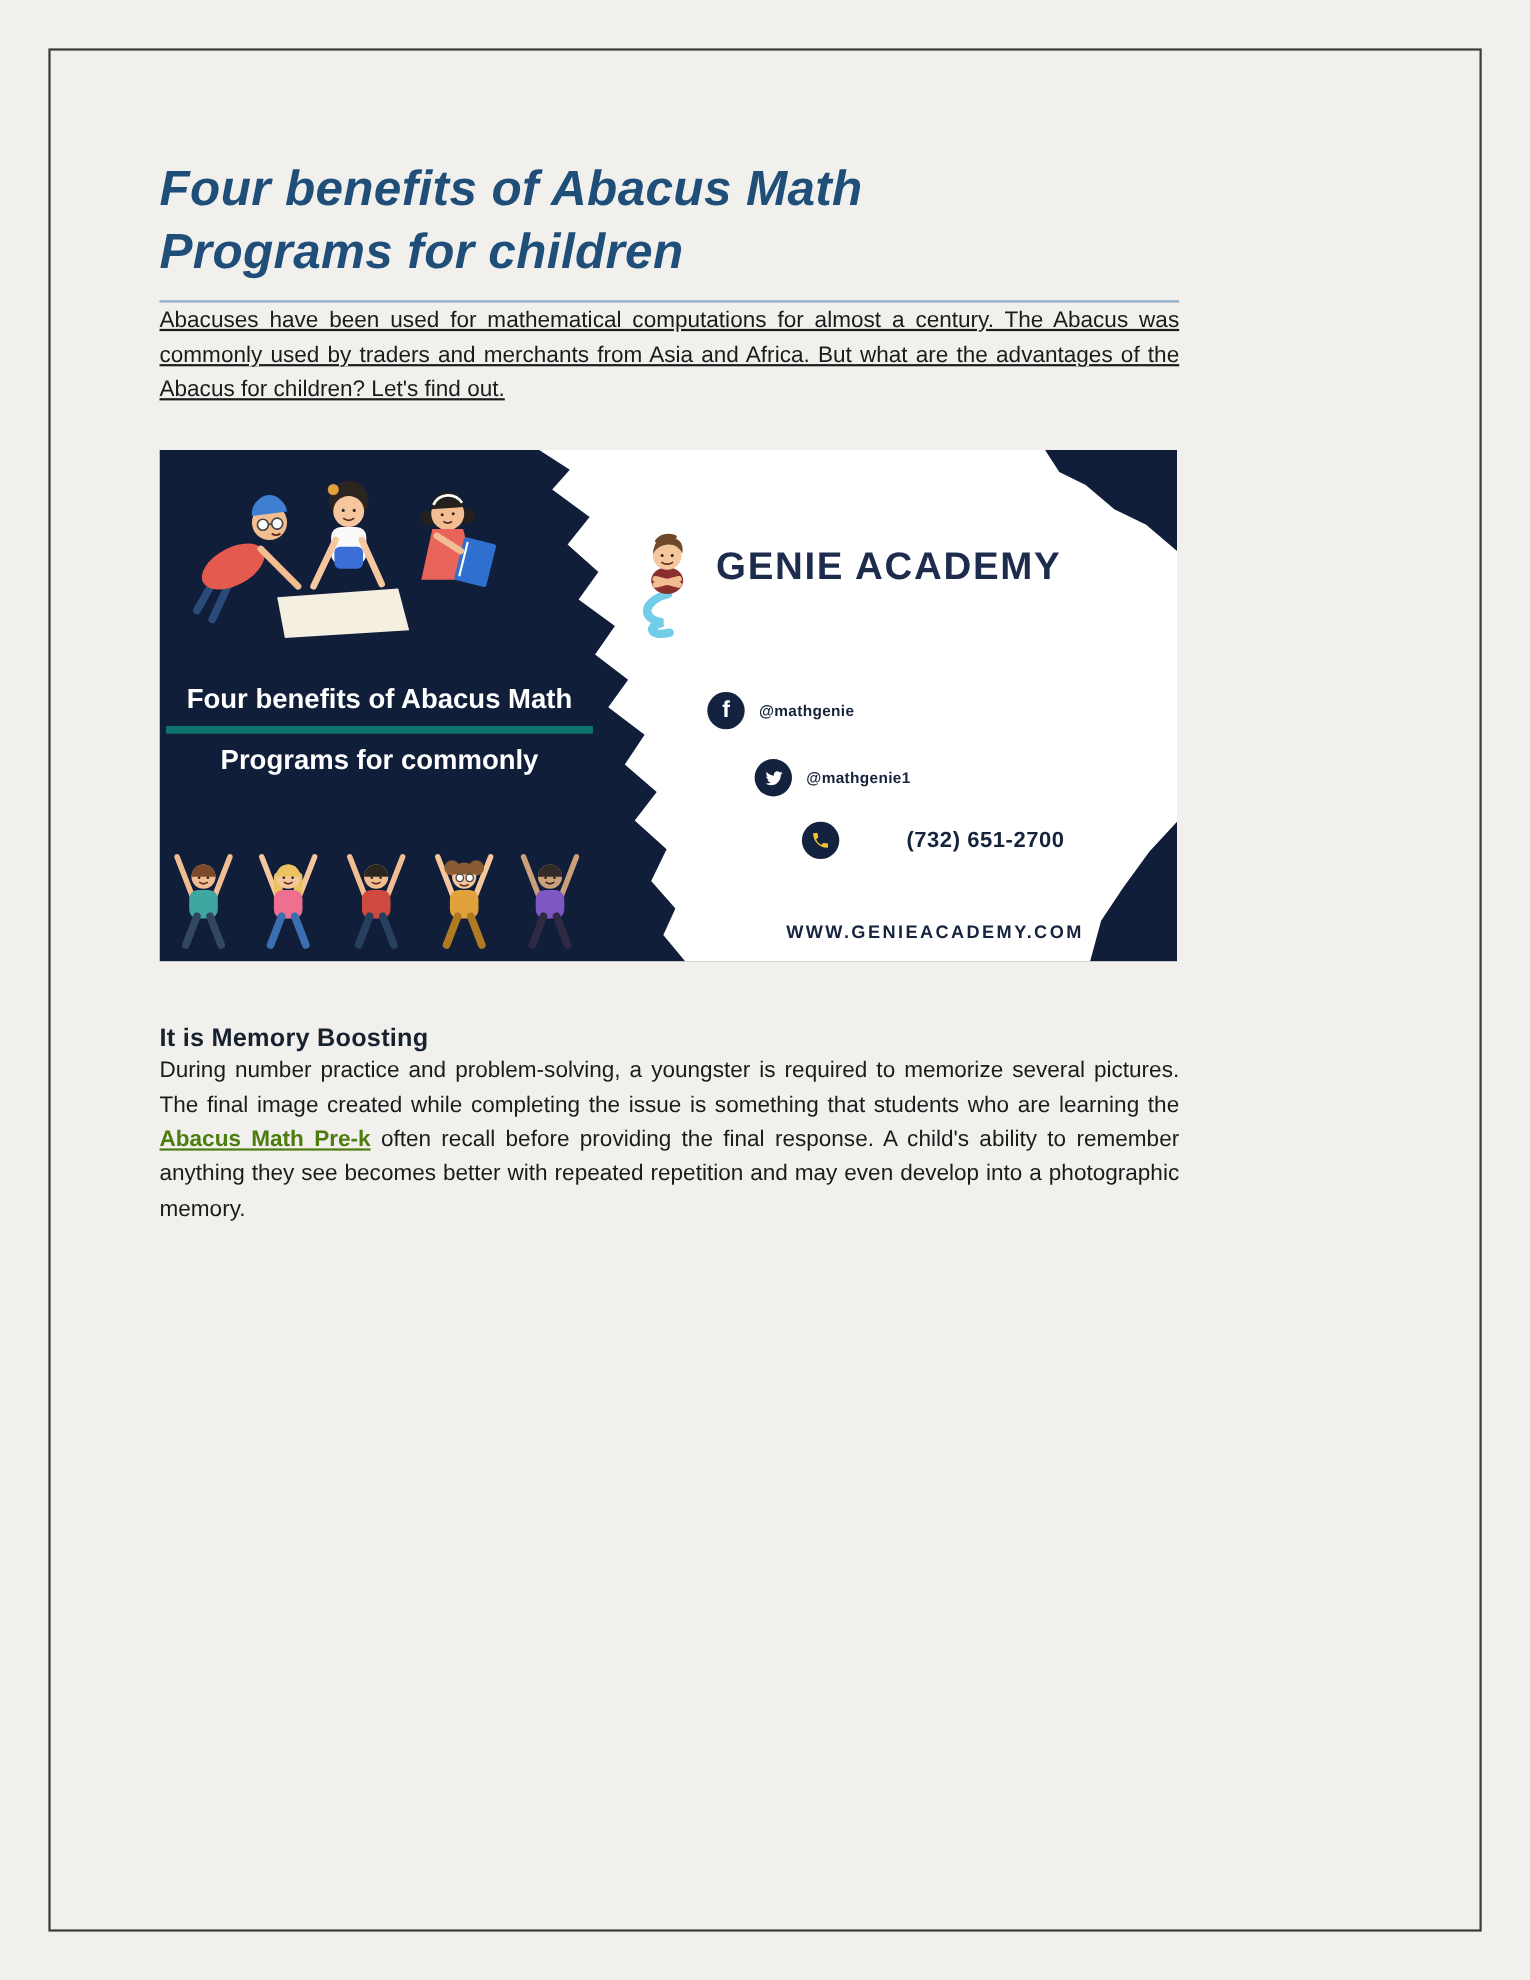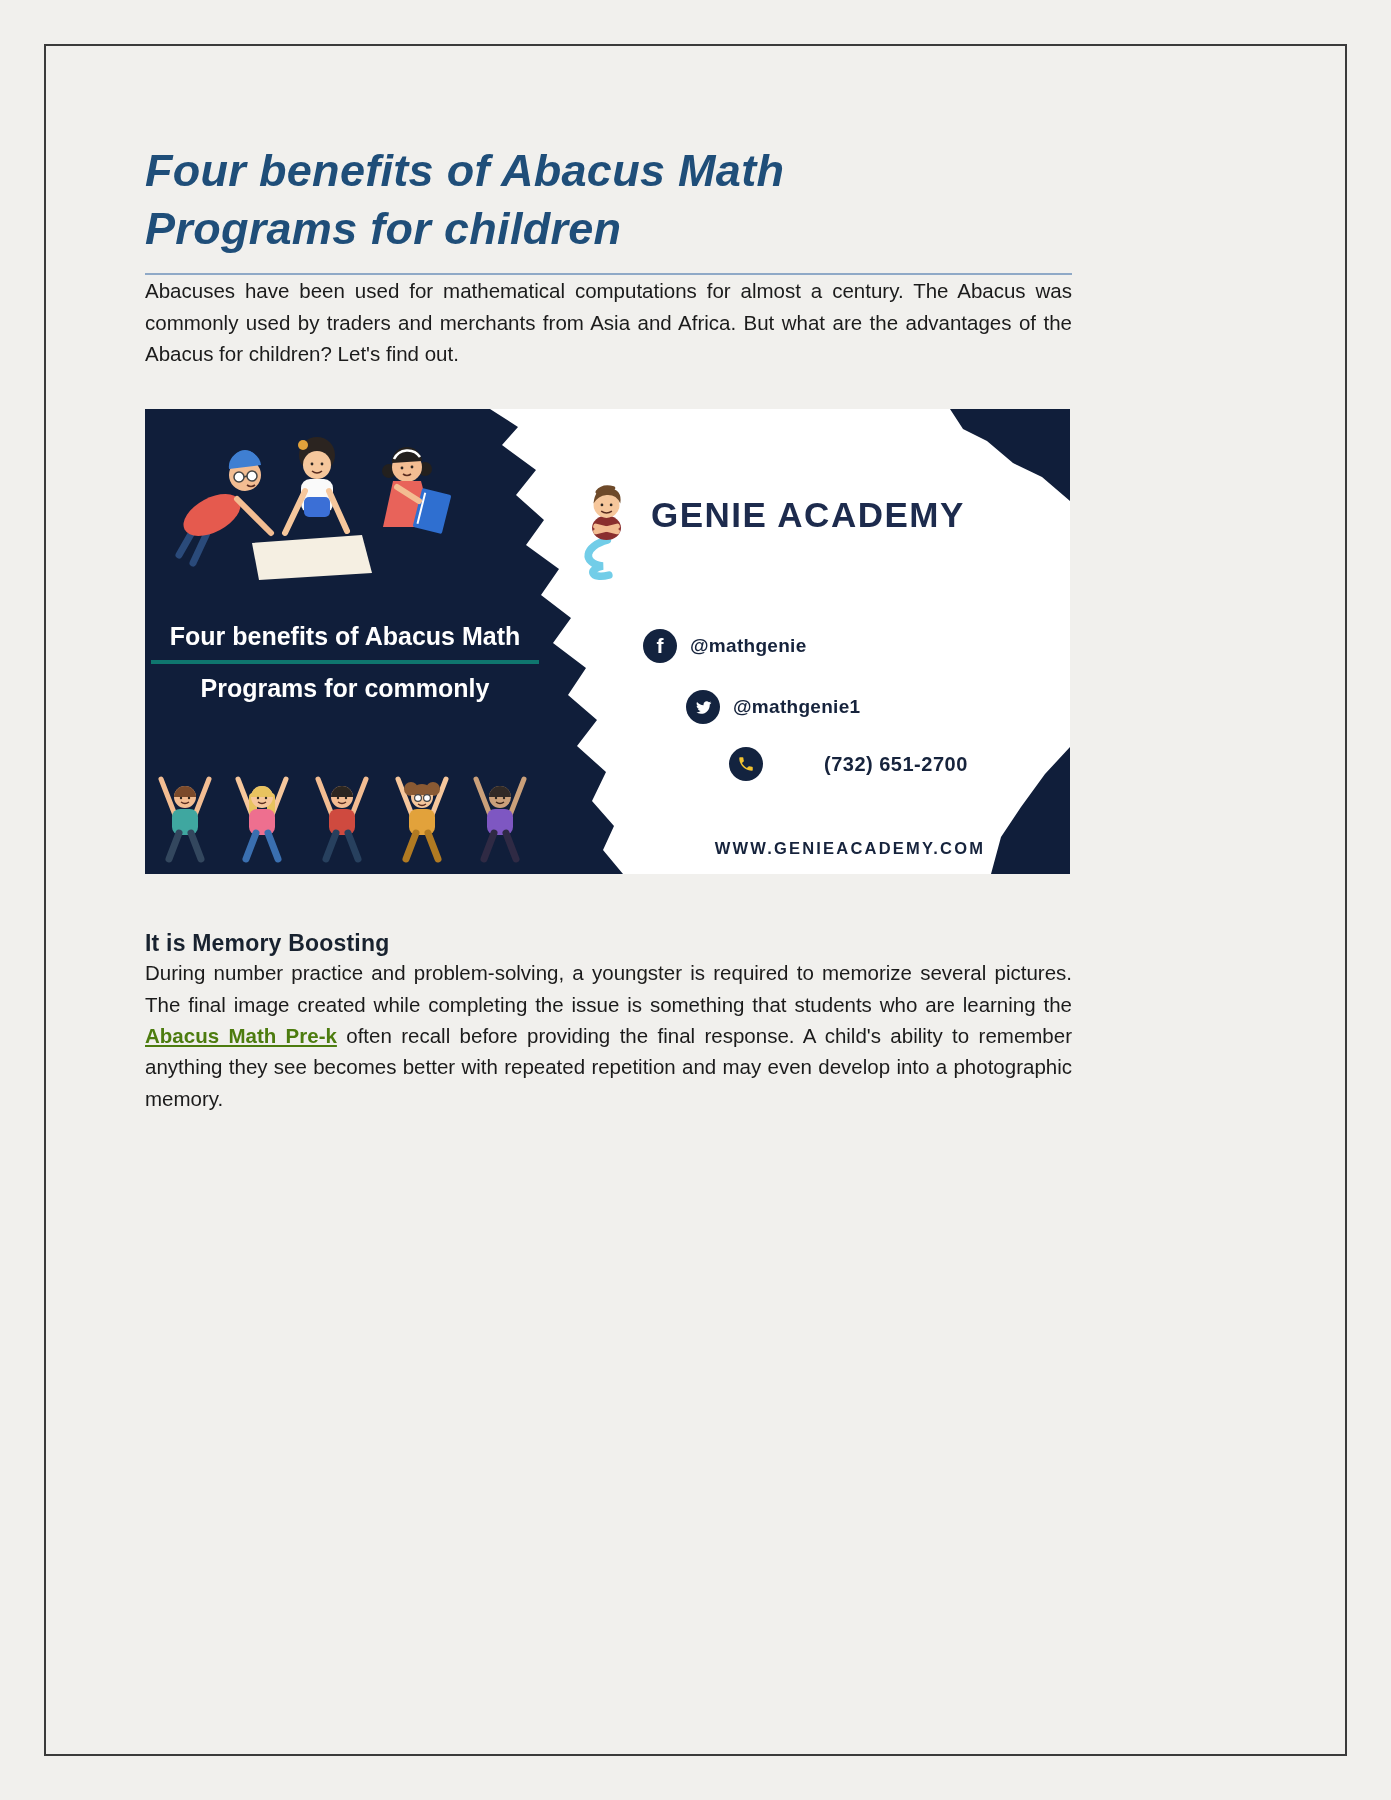--- a/index.html
+++ b/index.html
@@ -21,32 +21,32 @@
   h1.doc-title {
     margin:0; font-size:45px; font-weight:bold; color:#1f4e79;
     line-height:1.28; max-width:850px; letter-spacing:0.3px;font-style:italic;
   }
   .divider { margin-top:16px; border-top:2px solid #8fa9c7; width:927px; height:0; }
 
   p.body-text {
     font-size:20.5px; line-height:1.53; color:#1b1b1b;
     text-align:justify; margin:0;
   }
-  .intro { margin-top:60px; }
+  .intro { margin-top:60px;text-decoration:underline; }
 
   
   .banner { margin-top:40px; position:relative; width:925px; height:465px; }
   .banner .bg { position:absolute; left:0; top:0; }
 
   .overlay-title {
     position:absolute; left:6px; top:212px; width:388px;
     text-align:center; color:#ffffff; font-weight:bold;
     font-size:25px; line-height:1.2;
   }
-  .overlay-title .line1 { display:block; padding-bottom:9px; border-bottom:4px solid #0f766e; }
+  .overlay-title .line1 { display:block; padding-bottom:9px; border-bottom:7px solid #0f766e; }
   .overlay-title .line2 { display:block; padding-top:9px; }
 
   .brand-name {
     position:absolute; left:506px; top:86px;
     font-size:35px; font-weight:bold; letter-spacing:1.5px; color:#1d2b4d;
   }
 
   .genie { position:absolute; left:418px; top:40px; }
   .kids-top { position:absolute; left:22px; top:6px; }
   .kids-bottom { position:absolute; left:5px; top:358px; }
@@ -54,21 +54,21 @@
   .social-row { position:absolute; display:flex; align-items:center; gap:13px; }
   .row-facebook { left:498px; top:220px; }
   .row-twitter  { left:541px; top:281px; }
   .row-phone    { left:584px; top:338px; }
   .icon-circle {
     width:34px; height:34px; border-radius:50%;
     background:#13233f; color:#ffffff;
     display:flex; align-items:center; justify-content:center;
     font-weight:bold; font-size:21px; flex:0 0 auto;
   }
-  .handle { font-size:19px; font-weight:600; color:#16233c; letter-spacing:0.3px; }
+  .handle { font-size:14px; font-weight:600; color:#16233c; letter-spacing:0.3px; }
   .phone-number { font-size:20px; font-weight:600; color:#16233c; letter-spacing:0.5px;margin-left:48px; }
 
   .website {
     position:absolute; left:553px; top:430px; width:304px;
     text-align:center; font-size:16.5px; font-weight:bold;
     letter-spacing:2.2px; color:#16233c;
   }
 
   h2.section-heading {
     margin:56px 0 0; font-size:23px; font-weight:bold;

